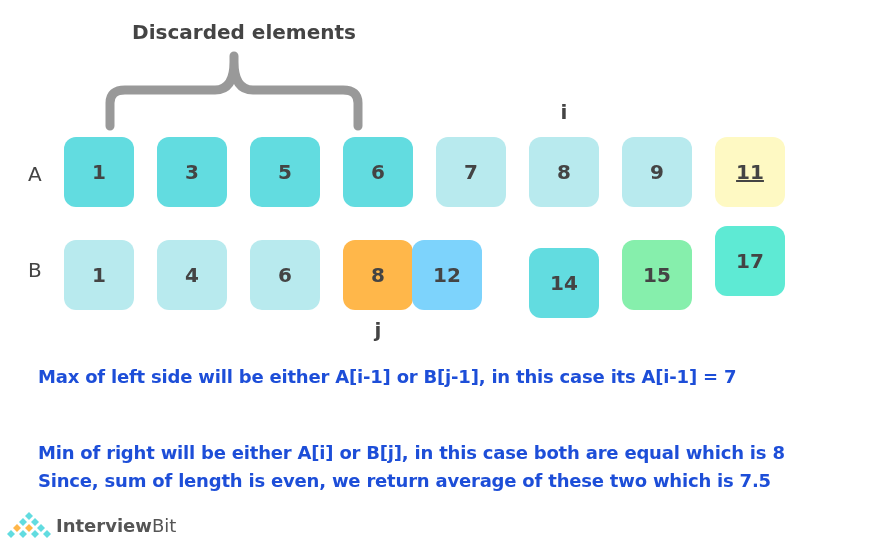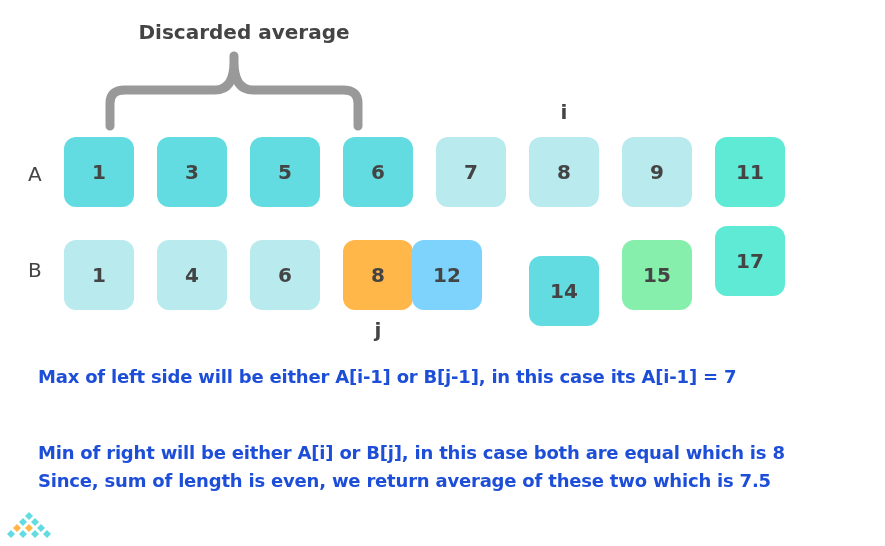--- a/index.html
+++ b/index.html
@@ -14,48 +14,48 @@
          font-size:20px; font-weight:bold; color:#444; }
   .pointer { position:absolute; font-size:20px; font-weight:bold; color:#444; width:20px; text-align:center; }
   .line { position:absolute; left:38px; font-size:18px; font-weight:bold; color:#1d4ed8; white-space:nowrap; letter-spacing:-0.2px; }
   .logo { position:absolute; left:6px; top:512px; display:flex; align-items:center; }
   .logo-text { font-size:18px; color:#555; margin-left:4px; }
   .logo-text b { font-weight:bold; }
 </style>
 </head>
 <body>
 
-<div class="title">Discarded average</div>
+<div class="title">Discarded elements</div>
 
 <svg class="brace" width="270" height="84" viewBox="0 0 270 84">
   <path d="M10 78 V55 Q10 42 25 42 H115 Q134 42 134 14 V8 M134 8 V14 Q134 42 153 42 H243 Q258 42 258 55 V78" fill="none" stroke="#999999" stroke-width="9" stroke-linecap="round" stroke-linejoin="round"></path>
 </svg>
 
 <div class="pointer" style="left:554px; top:100px;">i</div>
 
 <div class="row-label" style="left:28px; top:162px;">A</div>
 <div id="rowA">
     <div class="box" style="left: 64px; top: 137px; background: rgb(98, 220, 224);">1</div>
     <div class="box" style="left: 157px; top: 137px; background: rgb(98, 220, 224);">3</div>
     <div class="box" style="left: 250px; top: 137px; background: rgb(98, 220, 224);">5</div>
     <div class="box" style="left: 343px; top: 137px; background: rgb(98, 220, 224);">6</div>
     <div class="box" style="left: 436px; top: 137px; background: rgb(184, 234, 238);">7</div>
     <div class="box" style="left: 529px; top: 137px; background: rgb(184, 234, 238);">8</div>
     <div class="box" style="left: 622px; top: 137px; background: rgb(184, 234, 238);">9</div>
-    <div class="box" style="left: 715px; top: 137px; background: #5eead4;">11</div>
+    <div class="box" style="left: 715px; top: 137px; background: #fef9c3; text-decoration: underline;">11</div>
   </div>
 
 <div class="row-label" style="left:28px; top:258px;">B</div>
 <div id="rowB">
     <div class="box" style="left: 64px; top: 240px; background: rgb(184, 234, 238);">1</div>
     <div class="box" style="left: 157px; top: 240px; background: rgb(184, 234, 238);">4</div>
     <div class="box" style="left: 250px; top: 240px; background: rgb(184, 234, 238);">6</div>
     <div class="box" style="left: 343px; top: 240px; background: rgb(255, 183, 74);">8</div>
     <div class="box" style="left: 412px; top: 240px; background: #7dd3fc;">12</div>
-    <div class="box" style="left: 529px; top: 256px; background: rgb(98, 220, 224);">14</div>
+    <div class="box" style="left: 529px; top: 248px; background: rgb(98, 220, 224);">14</div>
     <div class="box" style="left: 622px; top: 240px; background: #86efac;">15</div>
     <div class="box" style="left: 715px; top: 226px; background: #5eead4;">17</div>
   </div>
 
 <div class="pointer" style="left:368px; top:318px;">j</div>
 
 <div class="line" style="top:366px;">Max of left side will be either A[i-1] or B[j-1], in this case its A[i-1] = 7</div>
 <div class="line" style="top:442px;">Min of right will be either A[i] or B[j], in this case both are equal which is 8</div>
 <div class="line" style="top:470px;text-align:center;">Since, sum of length is even, we return average of these two which is 7.5</div>
 
@@ -67,13 +67,14 @@
         <path d="M29 6 L33 10 L29 14 L25 10 Z" fill="#62dce0"></path>
         <path d="M11 12 L15 16 L11 20 L7 16 Z" fill="#ffb74a"></path>
         <path d="M23 12 L27 16 L23 20 L19 16 Z" fill="#ffb74a"></path>
         <path d="M35 12 L39 16 L35 20 L31 16 Z" fill="#62dce0"></path>
         <path d="M5 18 L9 22 L5 26 L1 22 Z" fill="#62dce0"></path>
         <path d="M17 18 L21 22 L17 26 L13 22 Z" fill="#62dce0"></path>
         <path d="M29 18 L33 22 L29 26 L25 22 Z" fill="#62dce0"></path>
         <path d="M41 18 L45 22 L41 26 L37 22 Z" fill="#62dce0"></path>
       </g>
   </svg>
+  <span class="logo-text"><b>Interview</b><span>Bit</span></span>
 </div>
 
 </body></html>

